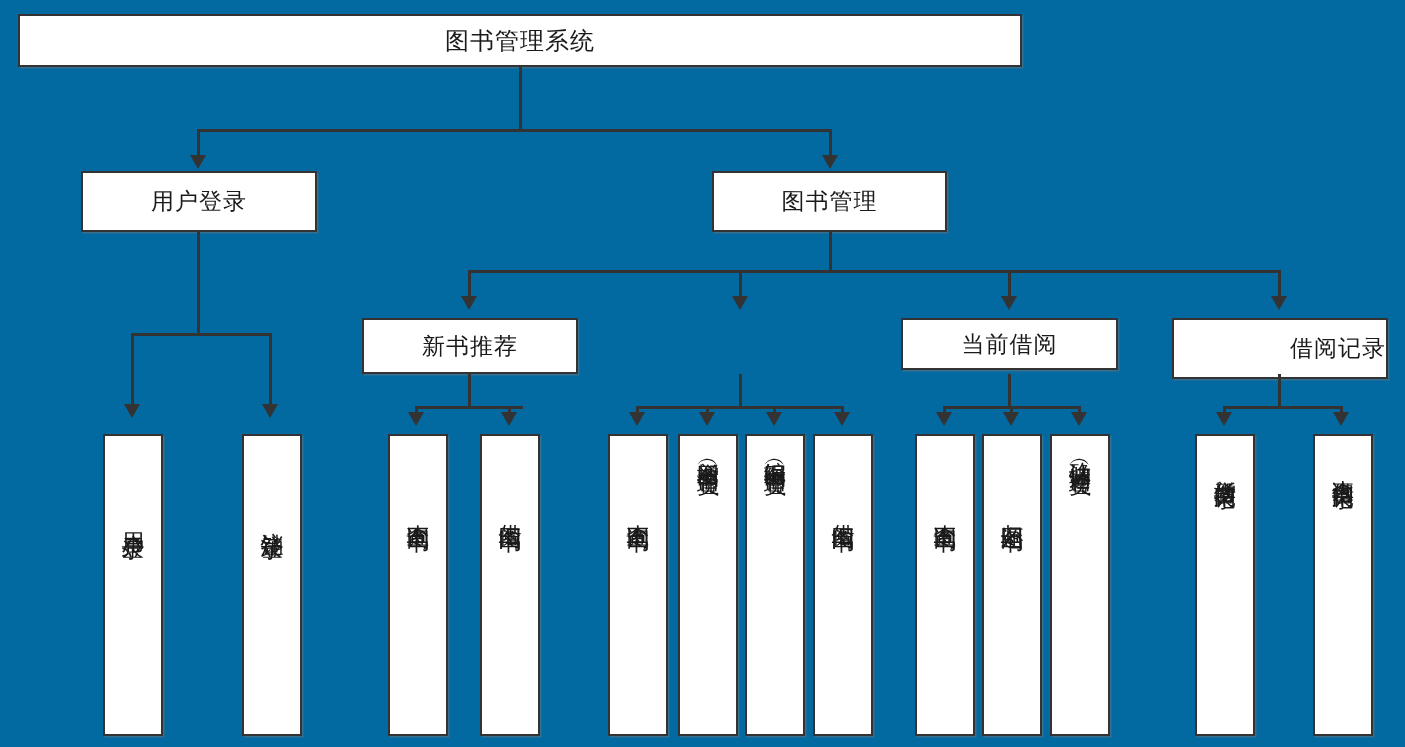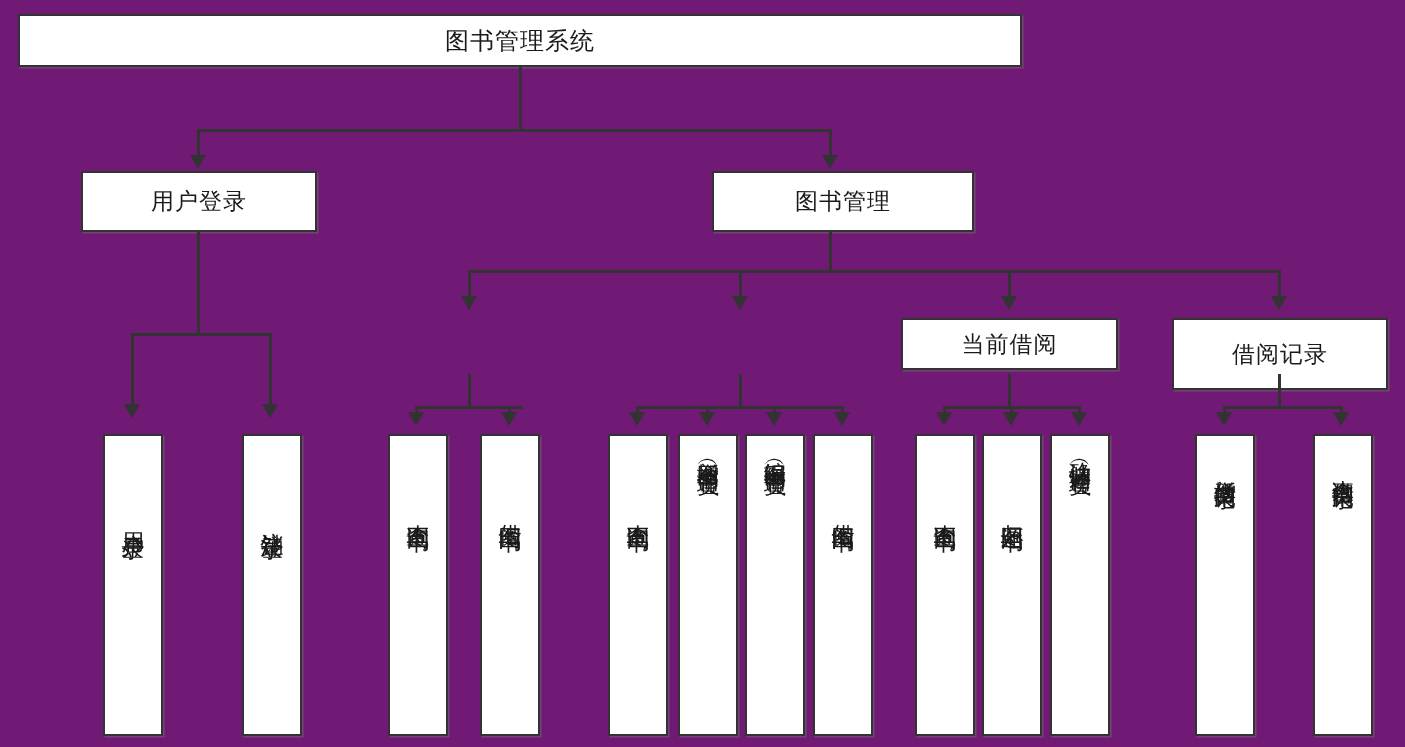--- a/index.html
+++ b/index.html
@@ -8,21 +8,21 @@
     padding: 0;
     background: #ffffff;
   }
   body {
     font-family: "DejaVu Sans", "Liberation Sans", sans-serif;
   }
   #canvas {
     position: relative;
     width: 1405px;
     height: 747px;
-    background: #701a75;
+    background: #0369a1;
     overflow: hidden;
   }
   
   .node {
     position: absolute;
     box-sizing: border-box;
     border: 2.5px solid #333333;
     background: #ffffff;
     box-shadow: 1.5px 1.5px 0 0 rgba(120,120,120,0.45);
   }
@@ -98,21 +98,21 @@
 
   <div class="vline" style="left:197px; top:129px; height:28px;"></div>
   <div class="arrow" style="left:190px; top:155px;"></div>
   <div class="vline" style="left:829px; top:129px; height:28px;"></div>
   <div class="arrow" style="left:822px; top:155px;"></div>
 
   <div class="node horiz" id="node-user-login" style="left:81px; top:171px; width:236px; height:61px;">
     <span class="label">用户登录</span>
   </div>
 
-  <div class="node horiz" id="node-book-manage" style="left:712px; top:171px; width:262px; height:61px;">
+  <div class="node horiz" id="node-book-manage" style="left:712px; top:171px; width:235px; height:61px;">
     <span class="label">图书管理</span>
   </div>
 
   <div class="vline" style="left:197px; top:232px; height:103px;"></div>
   <div class="hline" style="left:131px; top:333px; width:140px;"></div>
   <div class="vline" style="left:131px; top:333px; height:73px;"></div>
   <div class="arrow" style="left:124px; top:404px;"></div>
   <div class="vline" style="left:269px; top:333px; height:73px;"></div>
   <div class="arrow" style="left:262px; top:404px;"></div>
 
@@ -120,24 +120,27 @@
   <div class="hline" style="left:468px; top:270px; width:812px;"></div>
   <div class="vline" style="left:468px; top:270px; height:28px;"></div>
   <div class="arrow" style="left:461px; top:296px;"></div>
   <div class="vline" style="left:739px; top:270px; height:28px;"></div>
   <div class="arrow" style="left:732px; top:296px;"></div>
   <div class="vline" style="left:1008px; top:270px; height:28px;"></div>
   <div class="arrow" style="left:1001px; top:296px;"></div>
   <div class="vline" style="left:1278px; top:270px; height:28px;"></div>
   <div class="arrow" style="left:1271px; top:296px;"></div>
 
+  <div class="node horiz" id="node-new-book-recommend" style="left:362px; top:318px; width:216px; height:56px;">
+    <span class="label">新书推荐</span>
+  </div>
   <div class="node horiz" id="node-current-borrow" style="left:901px; top:318px; width:217px; height:52px;">
     <span class="label">当前借阅</span>
   </div>
-  <div class="node horiz" id="node-borrow-record" style="left:1172px; top:318px; width:216px; height:72px;">
+  <div class="node horiz" id="node-borrow-record" style="left:1172px; top:318px; width:216px; height:61px;justify-content:flex-end;">
     <span class="label">借阅记录</span>
   </div>
 
   <div class="vline" style="left:468px; top:374px; height:34px;"></div>
   <div class="hline" style="left:415px; top:406px; width:108px;"></div>
   <div class="vline" style="left:415px; top:406px; height:8px;"></div>
   <div class="arrow" style="left:408px; top:412px;"></div>
   <div class="vline" style="left:508px; top:406px; height:8px;"></div>
   <div class="arrow" style="left:501px; top:412px;"></div>
 

